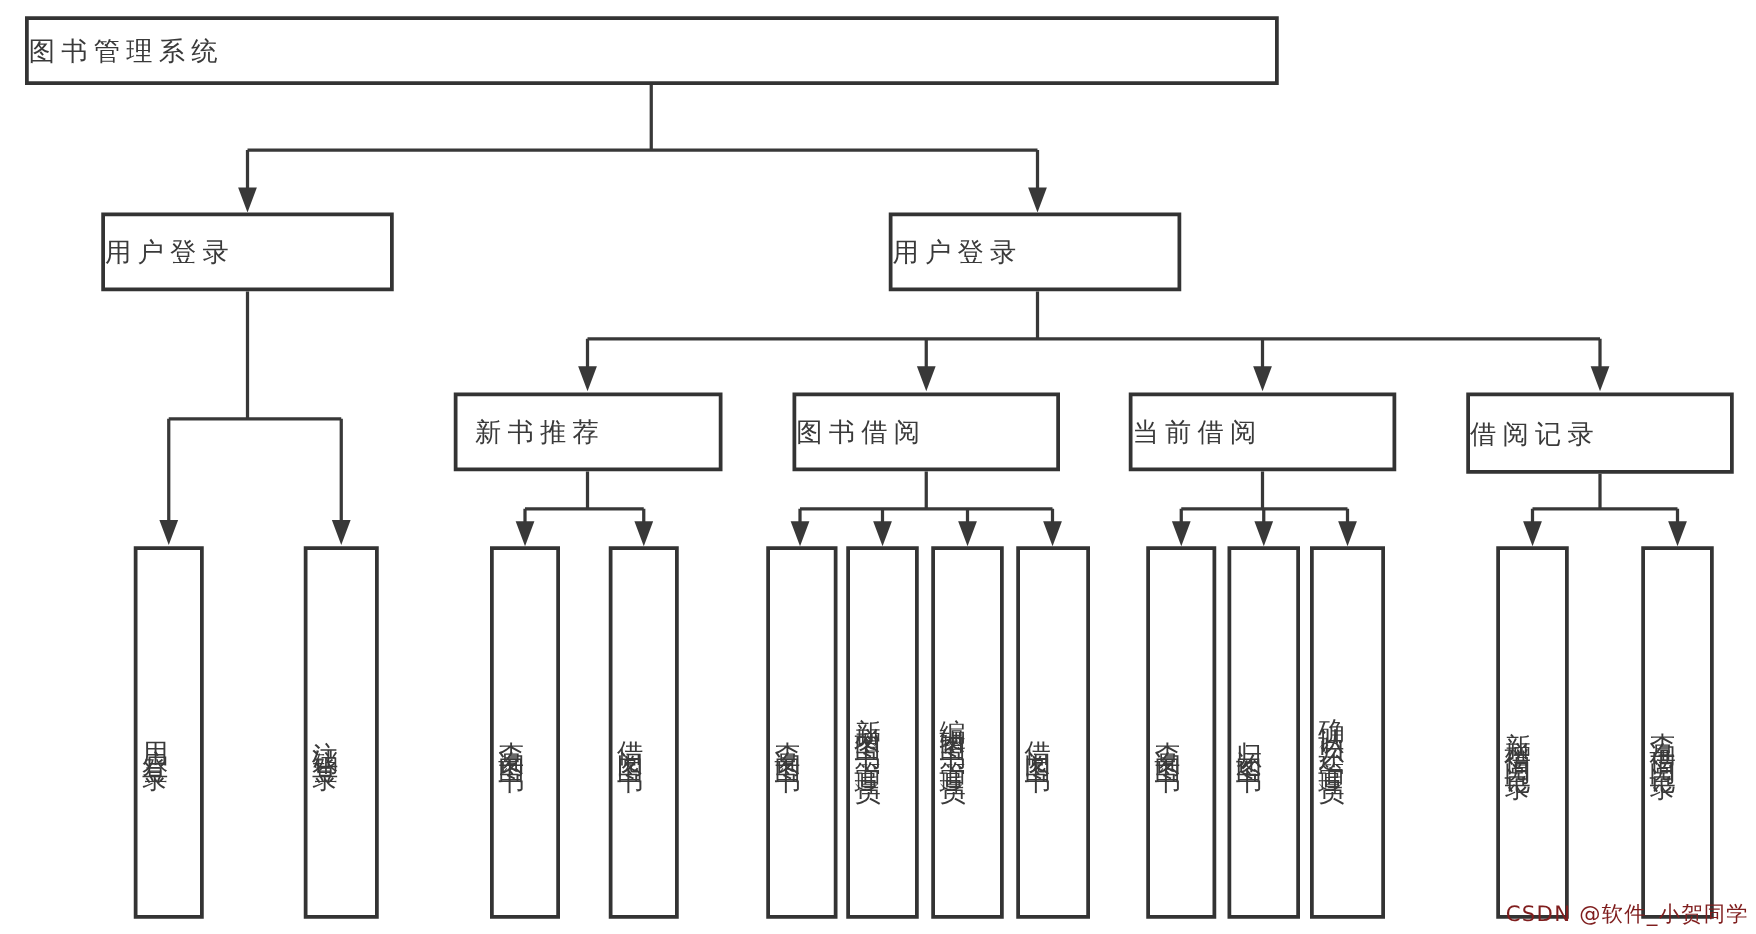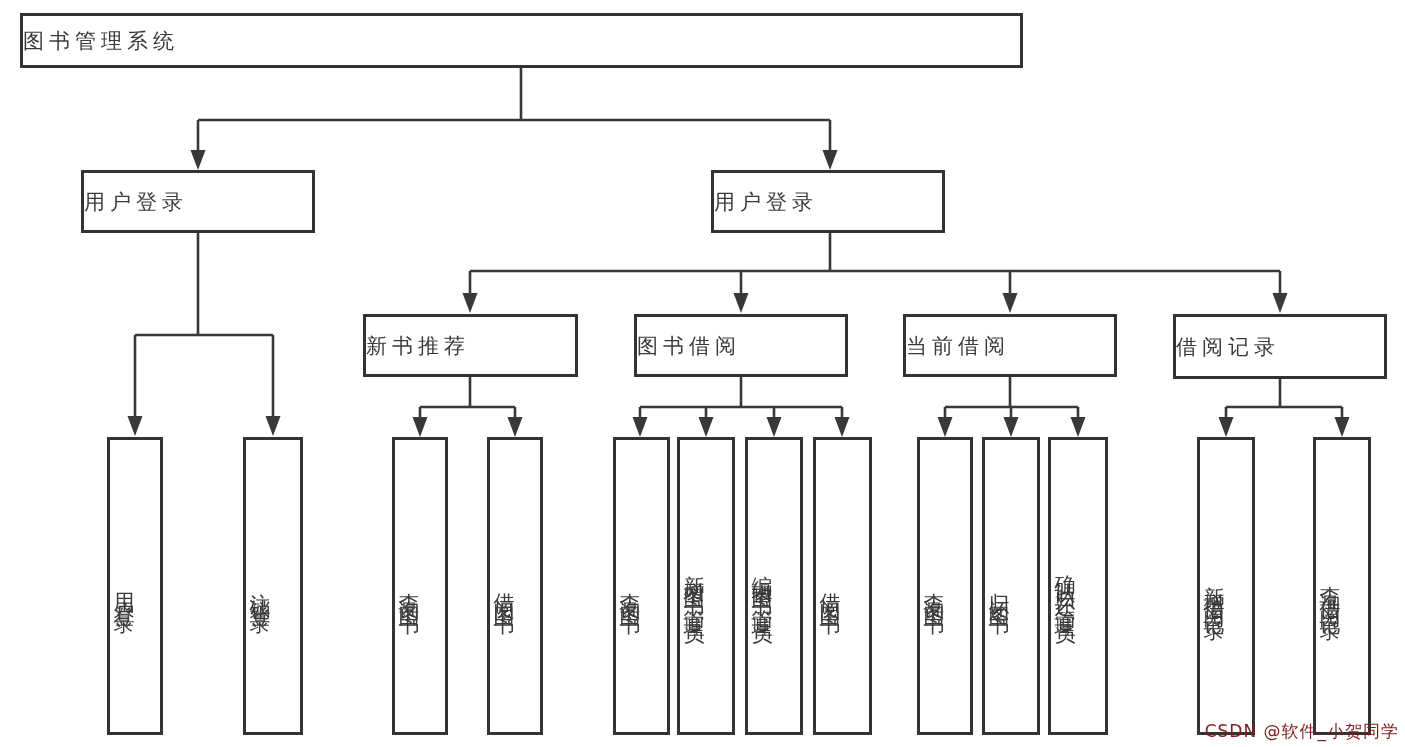--- a/index.html
+++ b/index.html
@@ -123,21 +123,21 @@
     <span>图书管理系统</span>
   </div>
 
   <div class="node h-node" style="left:81px; top:170px; width:234px; height:63px;">
     <span>用户登录</span>
   </div>
   <div class="node h-node" style="left:711px; top:170px; width:234px; height:63px;">
     <span>用户登录</span>
   </div>
 
-  <div class="node h-node" style="left:363px; top:314px; width:215px; height:63px;">
+  <div class="node h-node" style="left:363px; top:314px; width:215px; height:63px;padding-left:14px;">
     <span>新书推荐</span>
   </div>
   <div class="node h-node" style="left:634px; top:314px; width:214px; height:63px;">
     <span>图书借阅</span>
   </div>
   <div class="node h-node" style="left:903px; top:314px; width:214px; height:63px;font-family:Liberation Mono, monospace;">
     <span>当前借阅</span>
   </div>
   <div class="node h-node" style="left:1173px; top:314px; width:214px; height:65px;">
     <span>借阅记录</span>

